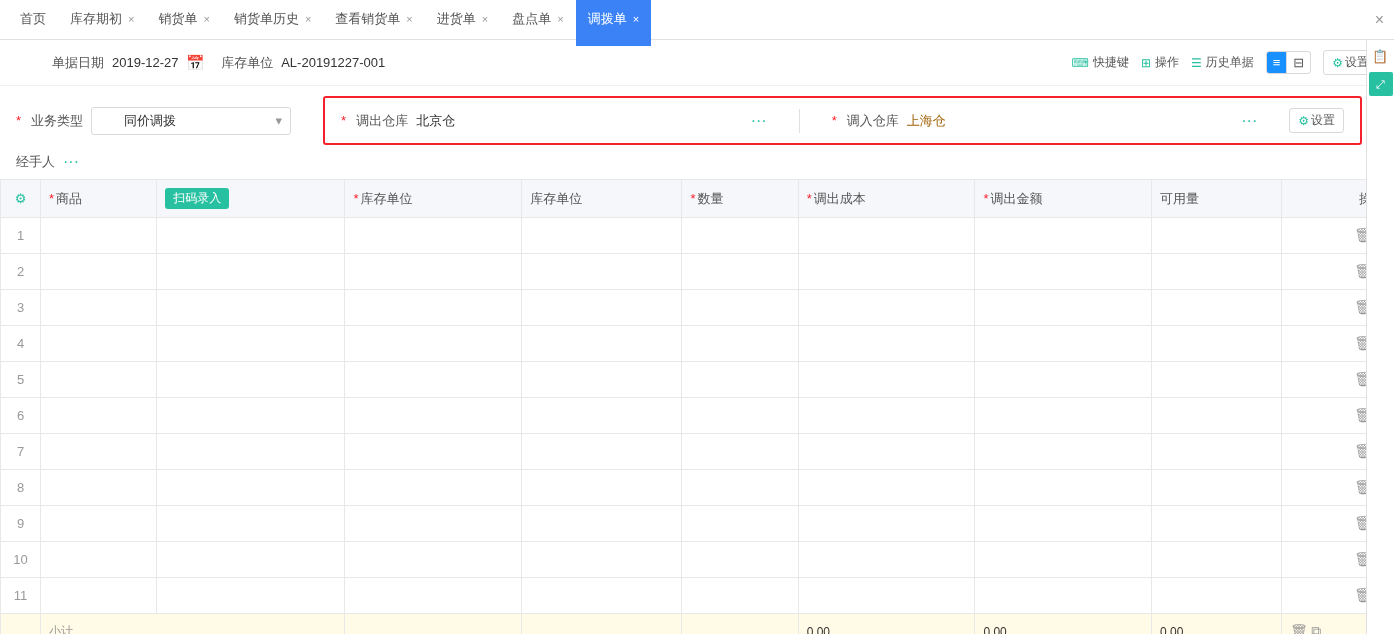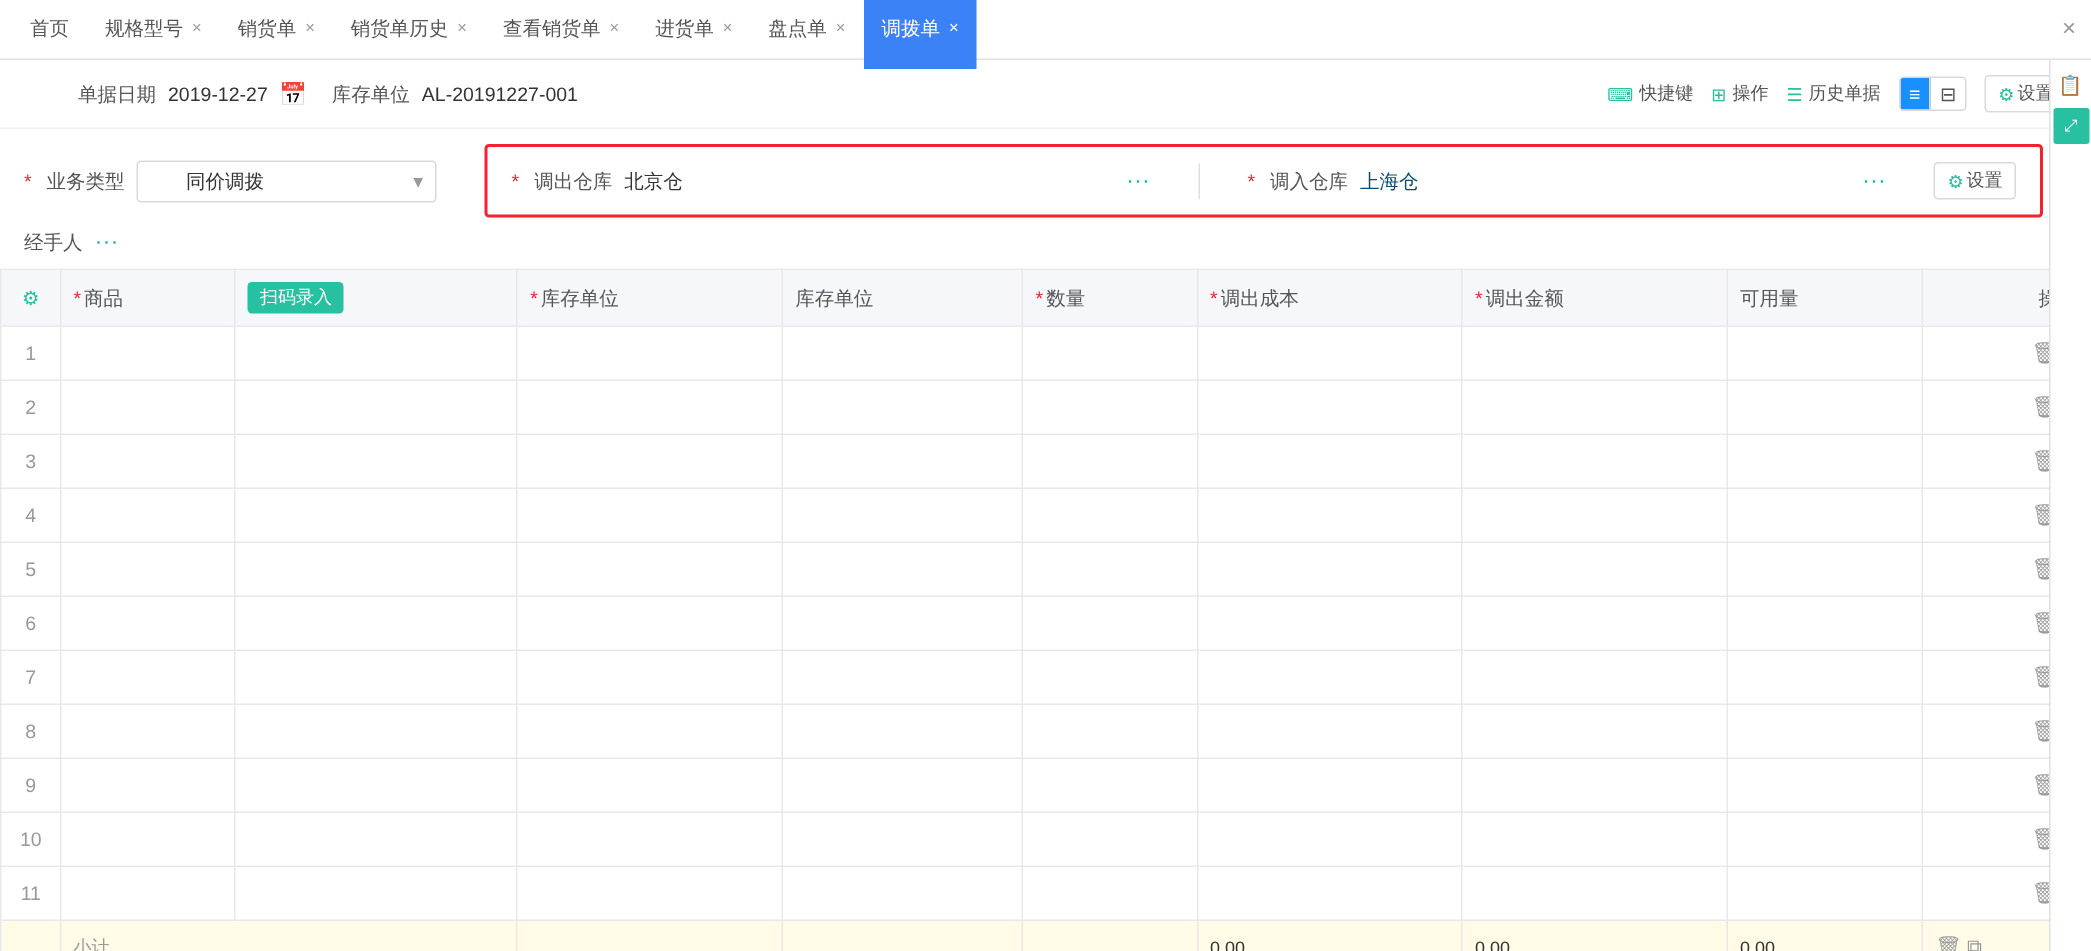--- a/index.html
+++ b/index.html
@@ -264,21 +264,21 @@
     }
   </style>
 </head>
 <body>
 
 <div class="tab-bar">
   <div class="tab">
     <span>首页</span>
   </div>
   <div class="tab">
-    <span>规格型号</span>
+    <span>库存期初</span>
     <span class="close-icon">×</span>
   </div>
   <div class="tab">
     <span>销货单</span>
     <span class="close-icon">×</span>
   </div>
   <div class="tab">
     <span>销货单历史</span>
     <span class="close-icon">×</span>
   </div>
@@ -355,21 +355,21 @@
         <div class="warehouse-field">
           <span class="required-star">*</span>
           <span class="field-label">调出仓库</span>
           <span class="field-value" style="color:#333;flex:1;">北京仓</span>
           <span class="more-icon">···</span>
         </div>
         <div class="warehouse-divider"></div>
         <div class="warehouse-field">
           <span class="required-star">*</span>
           <span class="field-label">调入仓库</span>
-          <span class="field-value" style="color:#0c4a6e;flex:1;">上海仓</span>
+          <span class="field-value" style="color:#a16207;flex:1;">上海仓</span>
           <span class="more-icon">···</span>
         </div>
         <div class="side-settings">
           <span style="color:#27c0a0;">⚙</span>
           <span>设置</span>
         </div>
       </div>
     </div>
 
     <div class="handler-row">

